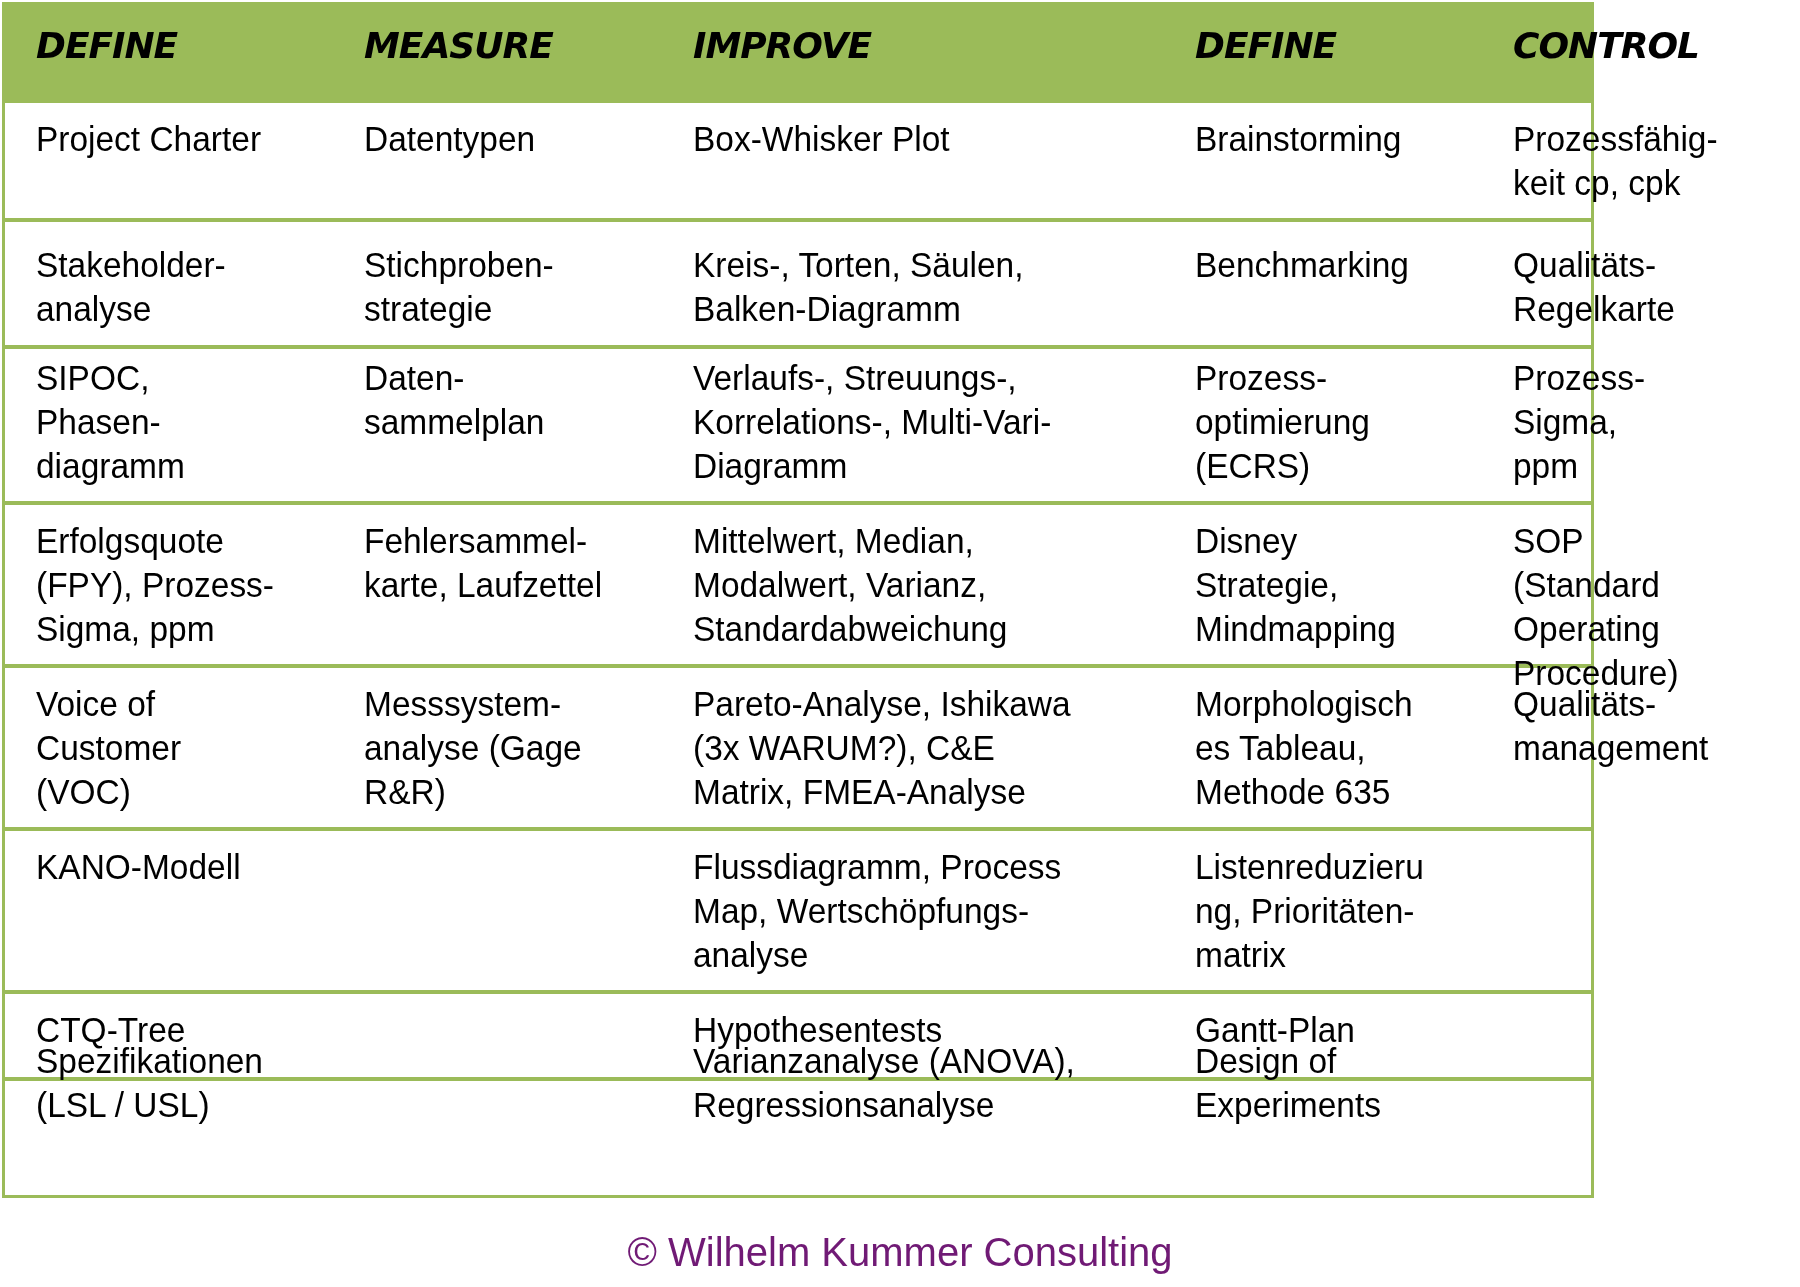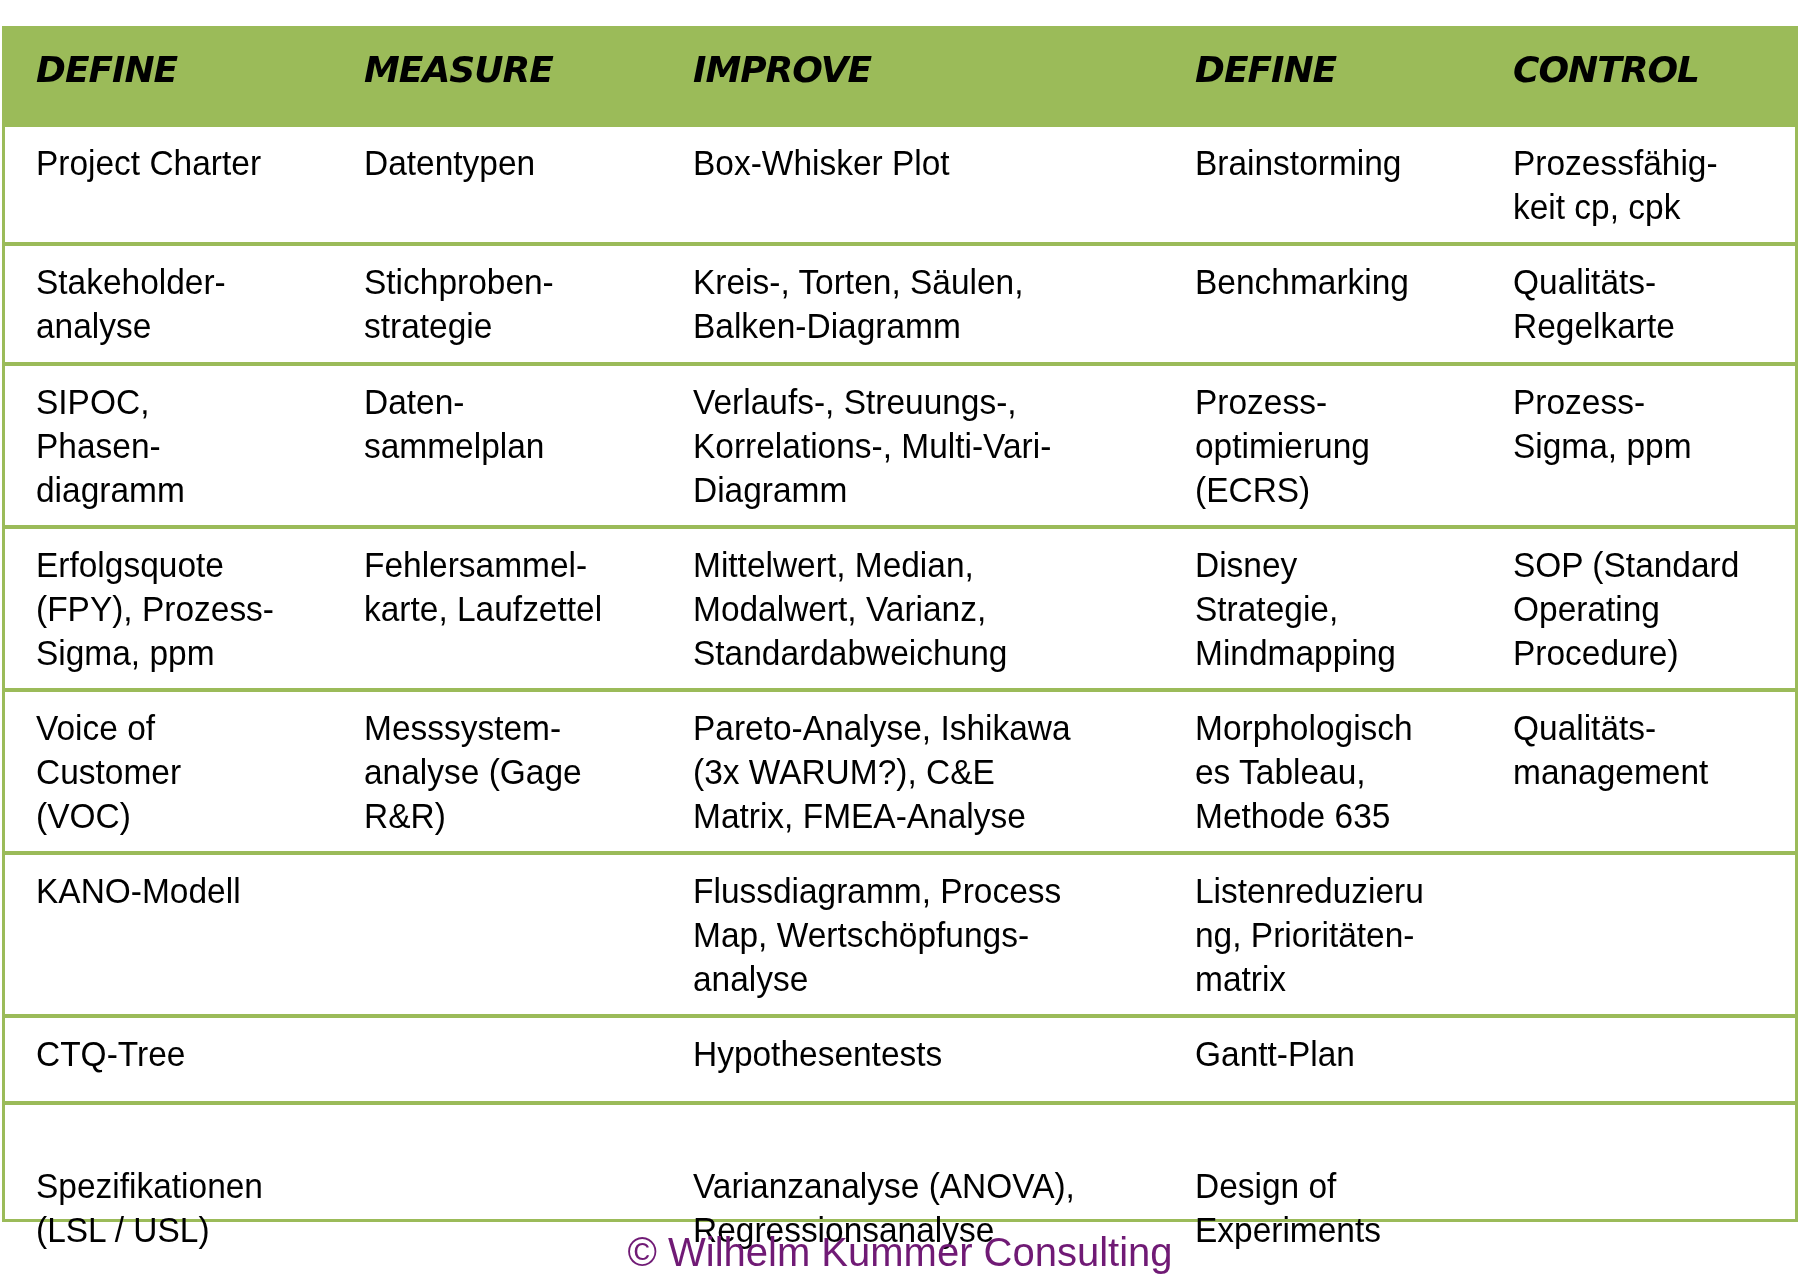--- a/index.html
+++ b/index.html
@@ -1,17 +1,17 @@
 <!DOCTYPE html>
 <html><head>
 <meta charset="utf-8">
 <style>
   html,body{margin:0;padding:0;background:#fff;}
   body{width:1800px;height:1287px;position:relative;overflow:hidden;font-family:"Liberation Sans",sans-serif;}
-  .tbl{position:absolute;left:2px;top:2px;width:1796px;height:1196px;border:3px solid #9bbb59;box-sizing:border-box;margin-top:24px;}
+  .tbl{position:absolute;left:2px;top:2px;width:1592px;height:1196px;border:3px solid #9bbb59;box-sizing:border-box;}
   .hdr{position:absolute;left:0;top:0;right:0;height:98px;background:#9bbb59;}
   .hcell{position:absolute;top:20px;font-family:"DejaVu Sans",sans-serif;font-weight:bold;font-style:italic;font-size:36px;color:#000;letter-spacing:-1px;}
   .row{position:absolute;left:0;right:0;border-bottom:4px solid #9bbb59;box-sizing:border-box;}
   .row:last-child{border-bottom:none;}
   .cell{position:absolute;top:14px;font-size:34.5px;line-height:44px;color:#000;white-space:pre-line;transform:scaleX(0.97);transform-origin:left top;}
   .footer{position:absolute;left:0;right:0;top:1230px;text-align:center;font-size:40px;color:#701a75;}
 </style>
 </head>
 <body>
 
@@ -26,21 +26,21 @@
 
   <div id="rows">
       <div class="row" style="top: 98px; height: 119px; padding-left: 48px;">
         <div class="cell" style="left: 31px;">Project Charter</div>
         <div class="cell" style="left: 359px;">Datentypen</div>
         <div class="cell" style="left: 688px;">Box-Whisker Plot</div>
         <div class="cell" style="left: 1190px;">Brainstorming</div>
         <div class="cell" style="left: 1508px;">Prozessfähig-
 keit cp, cpk</div>
       </div>
-      <div class="row" style="top: 217px; height: 120px;">
+      <div class="row" style="top: 224px; height: 120px;">
         <div class="cell" style="left: 31px;">Stakeholder-
 analyse</div>
         <div class="cell" style="left: 359px;">Stichproben-
 strategie</div>
         <div class="cell" style="left: 688px;">Kreis-, Torten, Säulen,
 Balken-Diagramm</div>
         <div class="cell" style="left: 1190px;">Benchmarking</div>
         <div class="cell" style="left: 1508px;">Qualitäts-
 Regelkarte</div>
       </div>
@@ -102,21 +102,21 @@
 matrix</div>
         <div class="cell" style="left: 1508px;"></div>
       </div>
       <div class="row" style="top: 989px; height: 87px;">
         <div class="cell" style="left: 31px;">CTQ-Tree</div>
         <div class="cell" style="left: 359px;"></div>
         <div class="cell" style="left: 688px;">Hypothesentests</div>
         <div class="cell" style="left: 1190px;">Gantt-Plan</div>
         <div class="cell" style="left: 1508px;"></div>
       </div>
-      <div class="row" style="top: 1121px; height: 114px; border-bottom: none;">
+      <div class="row" style="top: 1020px; height: 114px; border-bottom: none;">
         <div class="cell" style="left: 31px;">Spezifikationen
 (LSL / USL)</div>
         <div class="cell" style="left: 359px;"></div>
         <div class="cell" style="left: 688px;">Varianzanalyse (ANOVA),
 Regressionsanalyse</div>
         <div class="cell" style="left: 1190px;">Design of
 Experiments</div>
         <div class="cell" style="left: 1508px;"></div>
       </div>
     </div>

